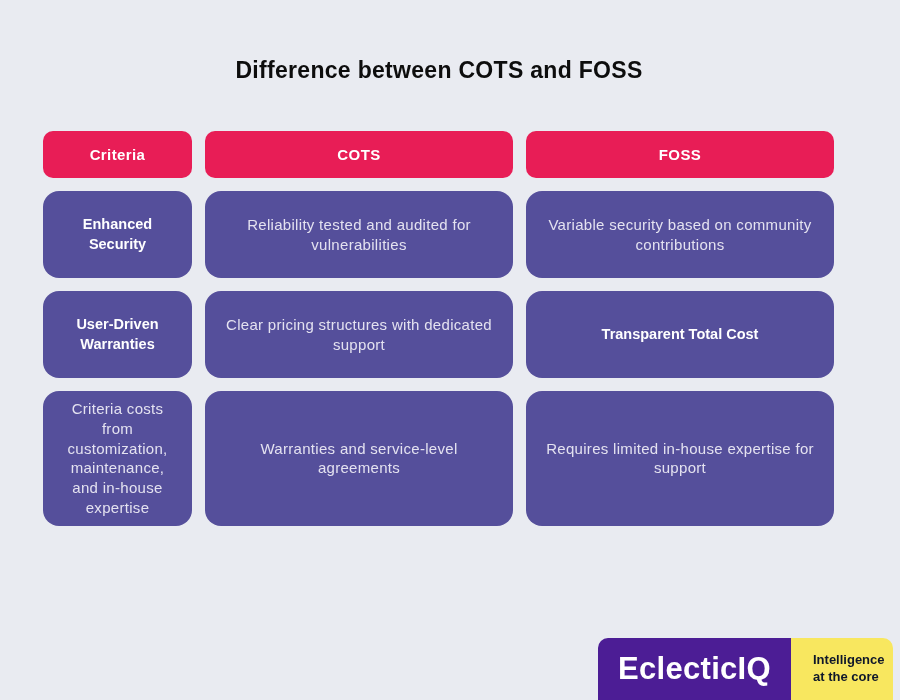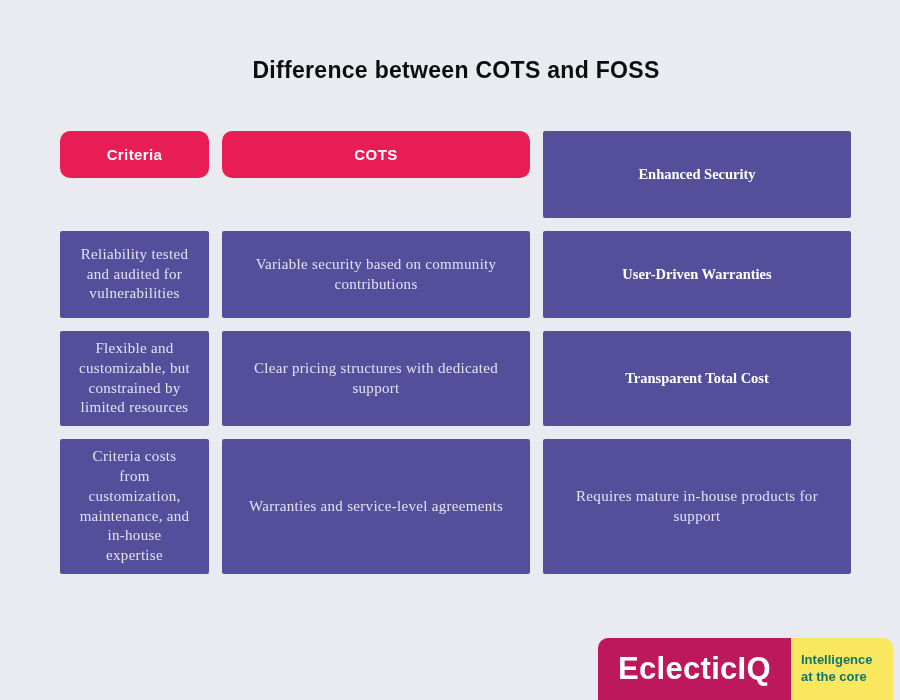--- a/index.html
+++ b/index.html
@@ -17,25 +17,24 @@
   .page-title {
     position: absolute;
     top: 57px;
     left: 0;
     width: 878px;
     text-align: center;
     font-size: 23px;
     font-weight: 800;
     color: #0D0D0D;
     letter-spacing: 0.3px;
-    margin-left: 17px;
   }
   .comparison-table {
     position: absolute;
-    left: 60px;
+    left: 43px;
     top: 131px;
     display: grid;
     grid-template-columns: 149px 308px 308px;
     column-gap: 11px;
     row-gap: 10px;
     gap: 13px;
   }
   .hcell {
     height: 47px;
     background: #E81D56;
@@ -44,28 +43,27 @@
     align-items: center;
     justify-content: center;
     color: #FFFFFF;
     font-weight: 700;
     font-size: 15px;
     letter-spacing: 0.4px;
   }
   .cell {
     min-height: 87px;
     background: #554F9B;
-    border-radius: 2px;
+    border-radius: 16px;
     display: flex;
     align-items: center;
     justify-content: center;
     text-align: center;
     padding: 8px 18px;
     box-sizing: border-box;
-    font-family: Liberation Serif, serif;
   }
   .cell.criteria {
     color: #FFFFFF;
     font-weight: 700;
     font-size: 14.5px;
     line-height: 1.35;
   }
   .cell.desc {
     color: #E4E2F0;
     font-size: 15px;
@@ -74,66 +72,66 @@
   }
   .logo {
     position: absolute;
     right: 7px;
     bottom: 0;
     height: 62px;
     display: flex;
   }
   .logo-black {
     width: 193px;
-    background: #be185d;
+    background: #4c1d95;
     border-radius: 10px 0 0 0;
     display: flex;
     align-items: center;
     justify-content: center;
     color: #FFFFFF;
     font-size: 31px;
     font-weight: 700;
     letter-spacing: 0.3px;
   }
   .logo-yellow {
     width: 102px;
     background: #F8E75F;
     border-radius: 0 10px 0 0;
     display: flex;
     align-items: center;
-    padding-left: 10px;
+    padding-left: 22px;
     padding-right: 6px;
     box-sizing: border-box;
-    color: #0f766e;
+    color: #0f172a;
     font-size: 13px;
     font-weight: 700;
     line-height: 1.3;
   }
 </style>
 </head>
 <body>
 
 <div class="page-title">Difference between COTS and FOSS</div>
 
 <div class="comparison-table">
 
   <div class="hcell">Criteria</div>
   <div class="hcell">COTS</div>
+  <div class="hcell">FOSS</div>
 
   <div class="cell criteria">Enhanced Security</div>
   <div class="cell desc">Reliability tested and audited for vulnerabilities</div>
   <div class="cell desc">Variable security based on community contributions</div>
 
   <div class="cell criteria">User-Driven Warranties</div>
-  <div class="cell desc">Flexible and customizable, but constrained by limited resources</div>
 
   <div class="cell desc">Clear pricing structures with dedicated support</div>
   <div class="cell criteria">Transparent Total Cost</div>
   <div class="cell desc">Criteria costs from customization, maintenance, and in-house expertise</div>
 
   <div class="cell desc">Warranties and service-level agreements</div>
-  <div class="cell desc">Requires mature in-house products for support</div>
+  <div class="cell desc">Requires limited in-house expertise for support</div>
 </div>
 
 <div class="logo">
   <div class="logo-black">EclecticIQ</div>
   <div class="logo-yellow">Intelligence at the core</div>
 </div>
 
 </body></html>

